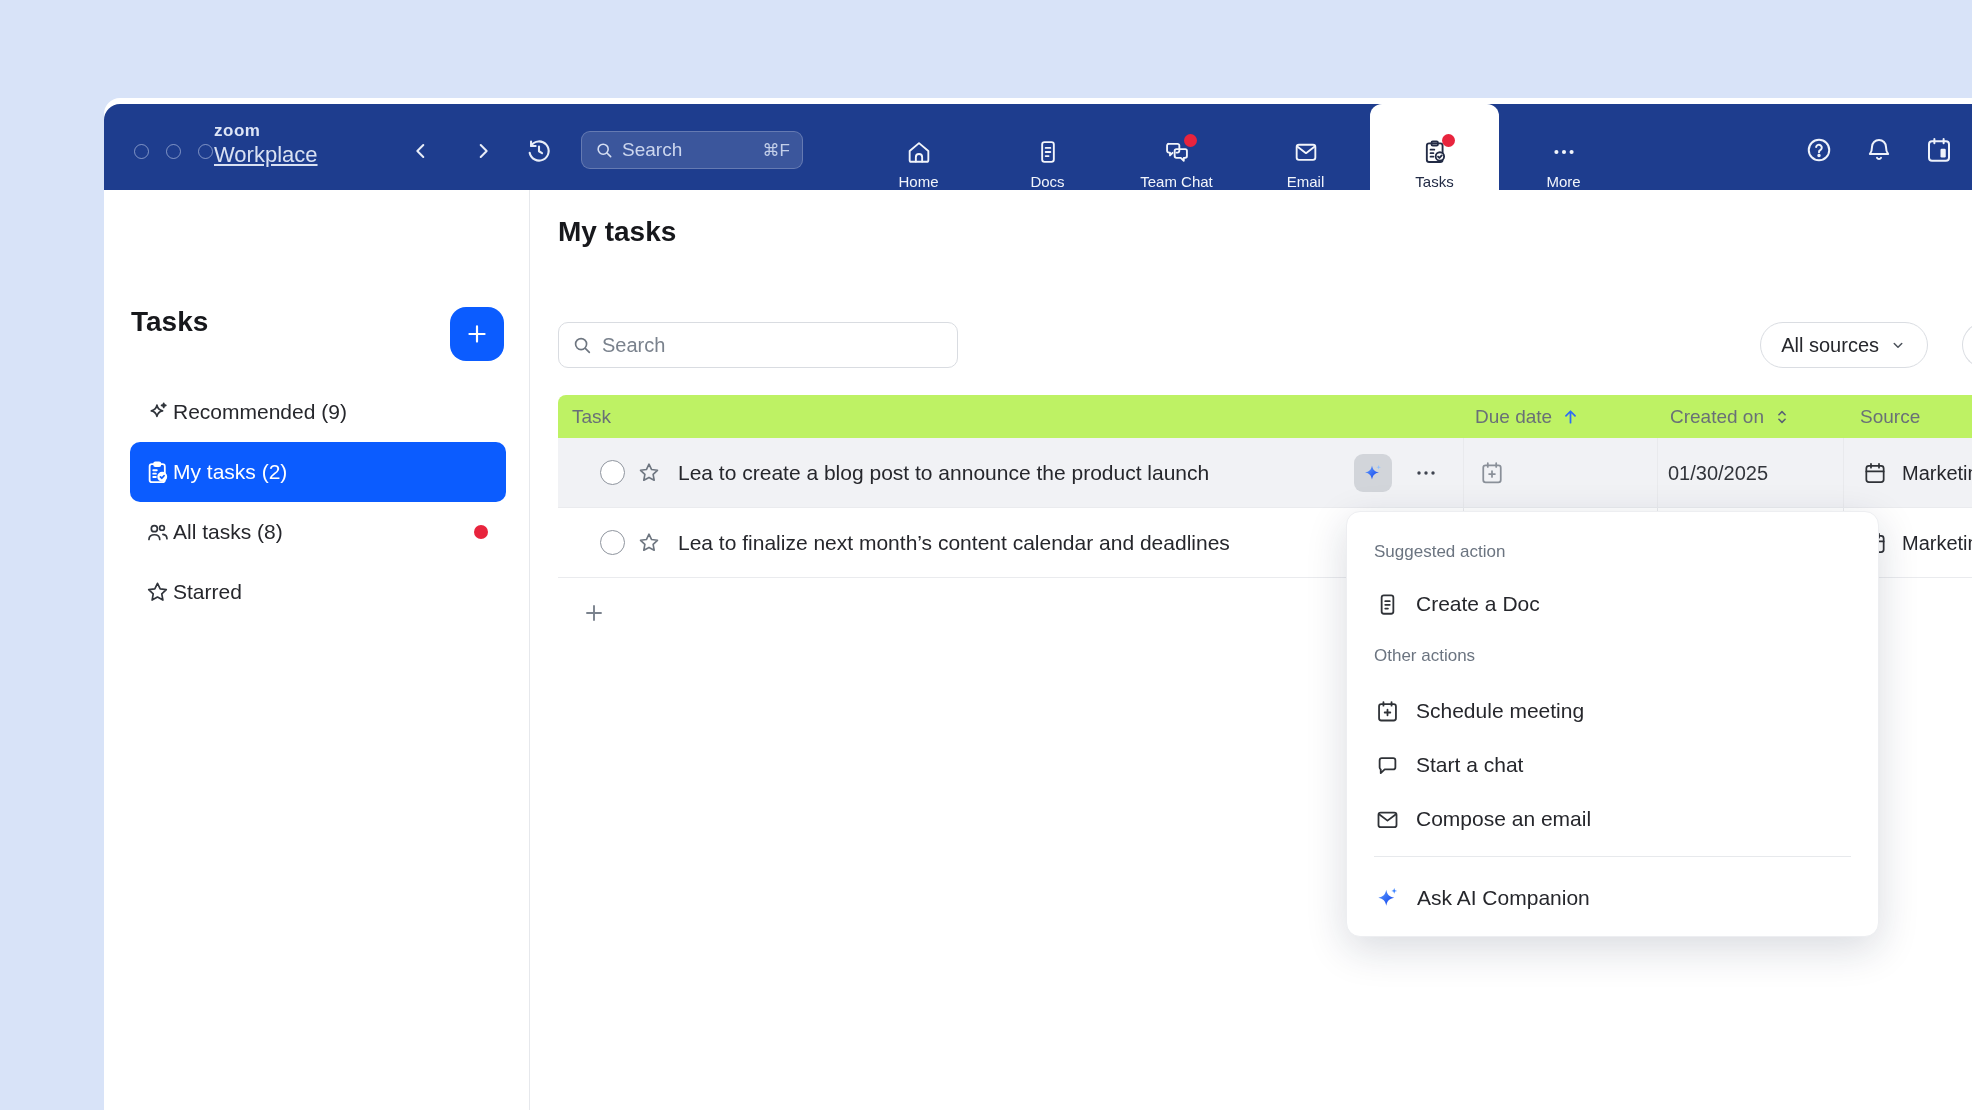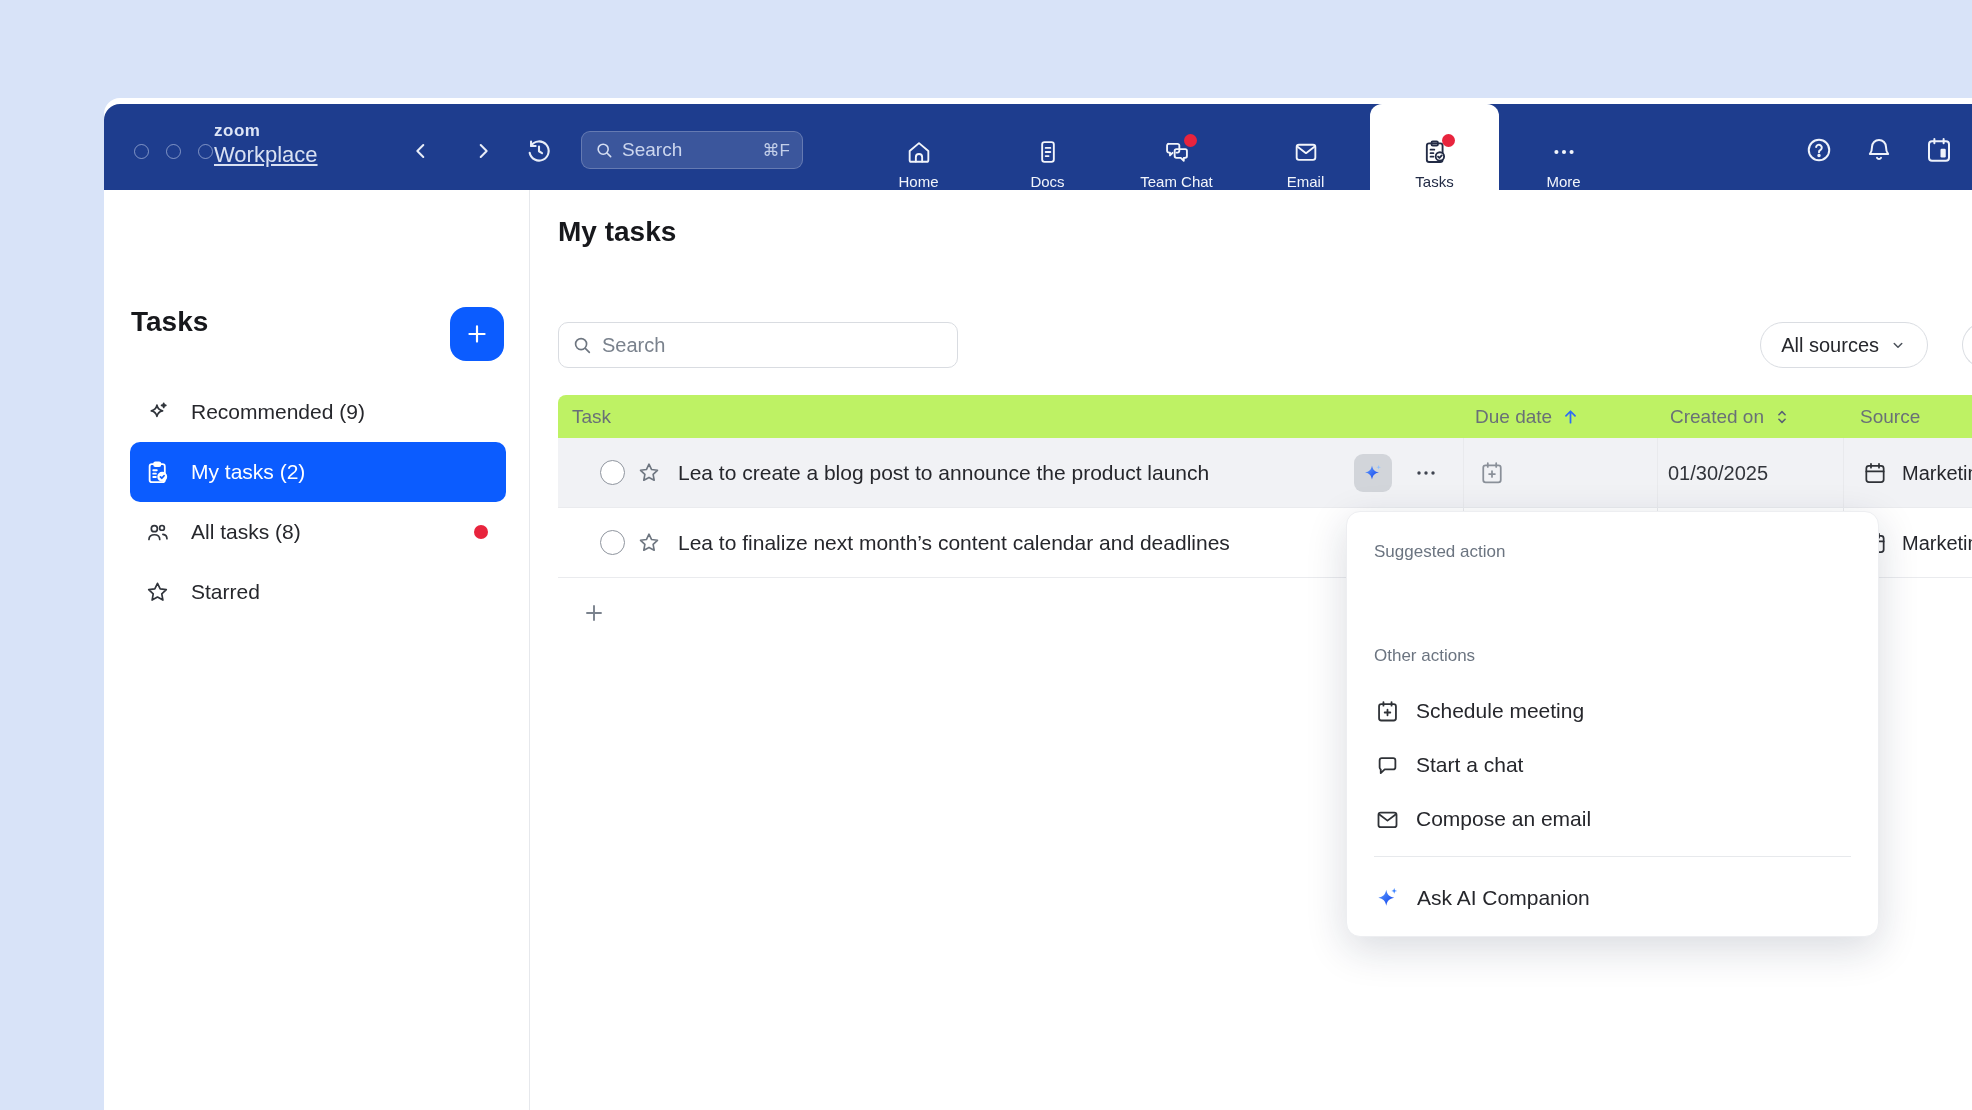--- a/index.html
+++ b/index.html
@@ -34,21 +34,21 @@
   .reddot { position:absolute; width:13px; height:13px; border-radius:50%; background:#e8243d; top:-4px; right:-6px; }
   .rights { position:absolute; right:18px; top:0; height:92px; display:flex; align-items:center; gap:30px; color:#eef2fb; }
 
   
   #sidebar { position:absolute; left:0; top:92px; width:426px; bottom:0; background:#fff;
              border-right:1px solid #e6e8ec; }
   .sb-title { position:absolute; left:27px; top:116px; font-size:28px; font-weight:bold; color:#17181c; }
   .sb-add { position:absolute; left:346px; top:117px; width:54px; height:54px; border-radius:16px;
             background:#0b5cff; display:flex; align-items:center; justify-content:center; color:#fff; }
   .sb-list { position:absolute; left:26px; top:192px; width:376px; }
-  .sb-item { height:60px; display:flex; align-items:center; padding-left:14px; gap:20px;
+  .sb-item { height:60px; display:flex; align-items:center; padding-left:14px; gap:2px;
              border-radius:10px; color:#26272c; font-size:21px; position:relative; }
   .sb-item.selected { background:#0b5cff; color:#fff; }
   .sb-item .dot { position:absolute; right:18px; width:14px; height:14px; border-radius:50%; background:#e8243d; }
 
   
   #main { position:absolute; left:426px; top:92px; right:0; bottom:0; background:#fff; overflow:hidden; }
   .m-title { position:absolute; left:28px; top:26px; font-size:28px; font-weight:bold; color:#17181c; }
   .m-search { position:absolute; left:28px; top:132px; width:400px; height:46px; border:1px solid #d9dce1;
               border-radius:10px; display:flex; align-items:center; padding:0 12px; gap:9px; background:#fff; }
   .m-search input { border:none; outline:none; font-size:20px; color:#26272c; flex:1; background:transparent;
@@ -417,20 +417,29 @@
       <svg width="24" height="24" viewBox="0 0 24 24" fill="none" stroke="currentColor" stroke-width="1.9" stroke-linecap="round">
           <path d="M12 5 v14 M5 12 h14"></path>
         </svg>
     </div>
   </div>
 </div>
 
 <div id="popup">
   <div class="pp-label" style="top:30px">Suggested action</div>
 
+  <div class="pp-item" style="top:68px">
+    <span>
+      <svg width="27" height="27" viewBox="0 0 24 24" fill="none" stroke="#2f3237" stroke-width="1.6" stroke-linecap="round" stroke-linejoin="round">
+          <rect x="6.8" y="3.8" width="10.4" height="16.4" rx="2"></rect>
+          <path d="M10 9 h4 M10 12.3 h4 M10 15.6 h2.4"></path>
+        </svg>
+    </span>
+    <span>Create a Doc</span>
+  </div>
 
   <div class="pp-label" style="top:134px">Other actions</div>
 
   <div class="pp-item" style="top:175px">
     <span>
       <svg width="27" height="27" viewBox="0 0 24 24" fill="none" stroke="#2f3237" stroke-width="1.6" stroke-linecap="round" stroke-linejoin="round">
           <rect x="4.5" y="5.5" width="15" height="14.5" rx="2"></rect>
           <path d="M8.4 3.6 v3.2 M15.6 3.6 v3.2 M12 10.4 v5 M9.5 12.9 h5"></path>
         </svg>
     </span>

